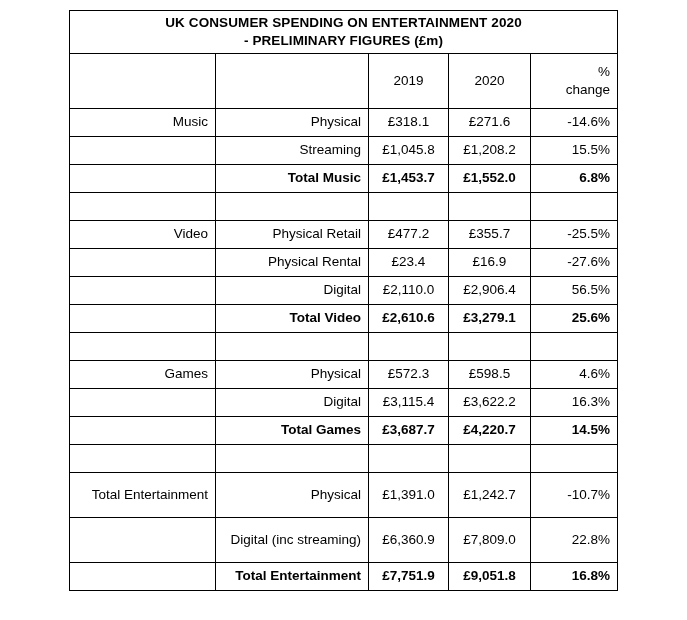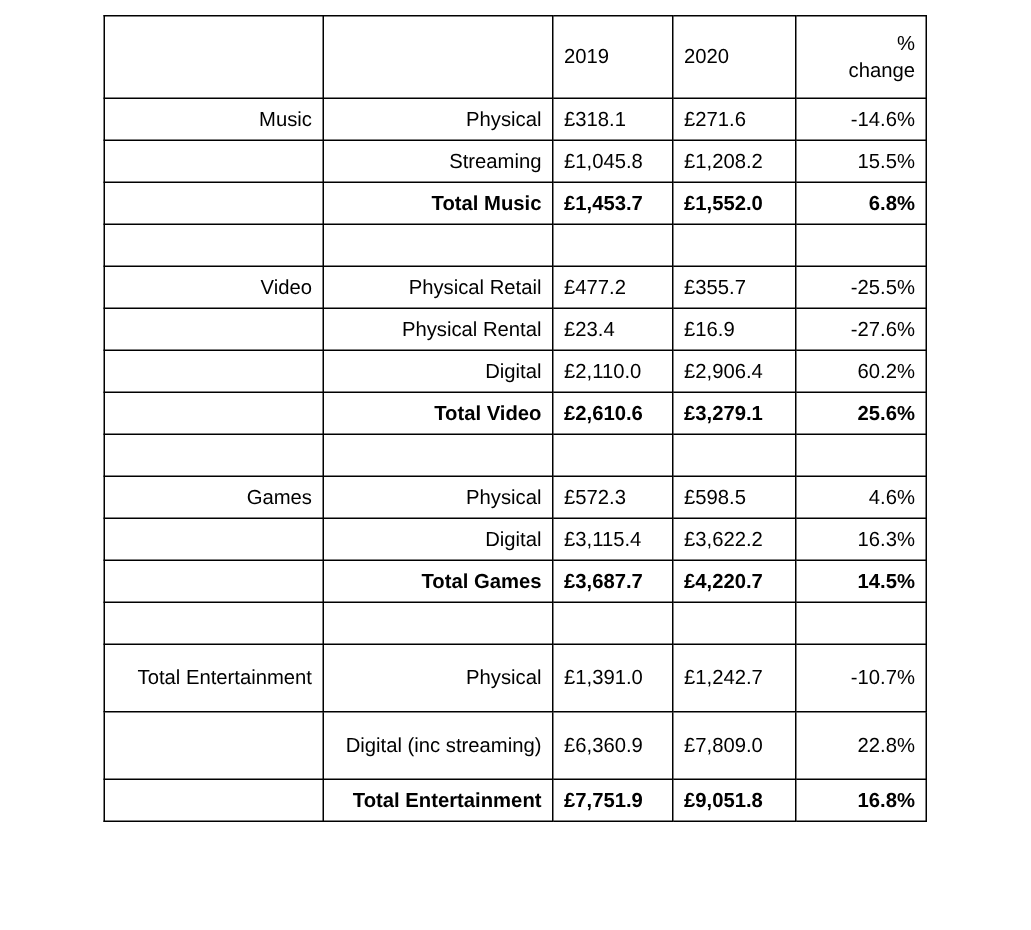--- a/index.html
+++ b/index.html
@@ -53,36 +53,36 @@
     font-weight: bold;
     font-size: 14.5px;
     line-height: 1.62;
     letter-spacing: 0.1px;
     padding: 6px 8px 7px 8px;
   }
   .title-l1, .title-l2 { display: block; white-space: nowrap; }
 
   .hdr-blank { height: 48px; }
   .hdr-num {
-    text-align: left;
+    text-align: center;
     vertical-align: middle;
     font-size: 13.5px;
     margin-top: 40px;
   }
   .hdr-pct {
     text-align: right;
     vertical-align: middle;
     font-size: 13.5px;
     line-height: 1.62;
   }
   .hdr-pct span { display: block; }
 
   .cat  { text-align: right; }
   .sub  { text-align: right; }
-  .num  { text-align: left; }
+  .num  { text-align: center; }
   .pct  { text-align: right; }
   .b    { font-weight: bold; }
 
   .row-std td { height: 21px; }
   .row-spacer td { height: 21px; }
   .row-tall td { height: 38px; }
 </style>
 </head>
 <body>
 
@@ -90,20 +90,26 @@
   <div class="table-wrap">
     <table class="spend">
       <colgroup>
         <col class="c-cat">
         <col class="c-sub">
         <col class="c-2019">
         <col class="c-2020">
         <col class="c-pct">
       </colgroup>
       <tbody>
+        <tr>
+          <td class="title-cell" colspan="5">
+            <span class="title-l1">UK CONSUMER SPENDING ON ENTERTAINMENT 2020</span>
+            <span class="title-l2">- PRELIMINARY FIGURES (£m)</span>
+          </td>
+        </tr>
         <tr>
           <td class="hdr-blank"></td>
           <td class="hdr-blank"></td>
           <td class="hdr-num">2019</td>
           <td class="hdr-num">2020</td>
           <td class="hdr-pct">
             <span>%</span>
             <span>change</span>
           </td>
         </tr>
@@ -147,21 +153,21 @@
             <td class="sub">Physical Rental</td>
             <td class="num">£23.4</td>
             <td class="num">£16.9</td>
             <td class="pct">-27.6%</td>
           </tr>
           <tr class="row-std">
             <td class="cat"></td>
             <td class="sub">Digital</td>
             <td class="num">£2,110.0</td>
             <td class="num">£2,906.4</td>
-            <td class="pct">60.2%</td>
+            <td class="pct">56.5%</td>
           </tr>
           <tr class="row-std">
             <td class="cat"></td>
             <td class="sub b">Total Video</td>
             <td class="num b">£2,610.6</td>
             <td class="num b">£3,279.1</td>
             <td class="pct b">25.6%</td>
           </tr>
           <tr class="row-spacer">
             <td class="cat"></td>

